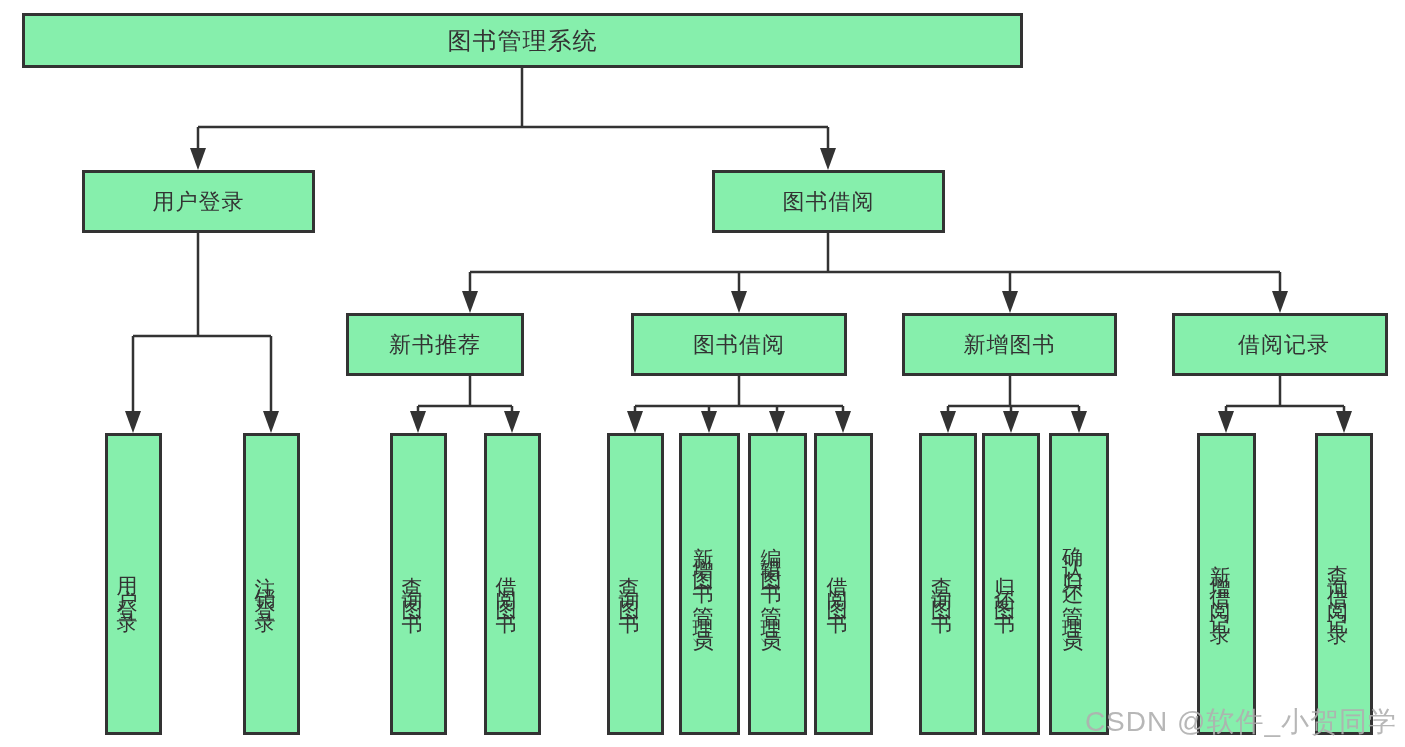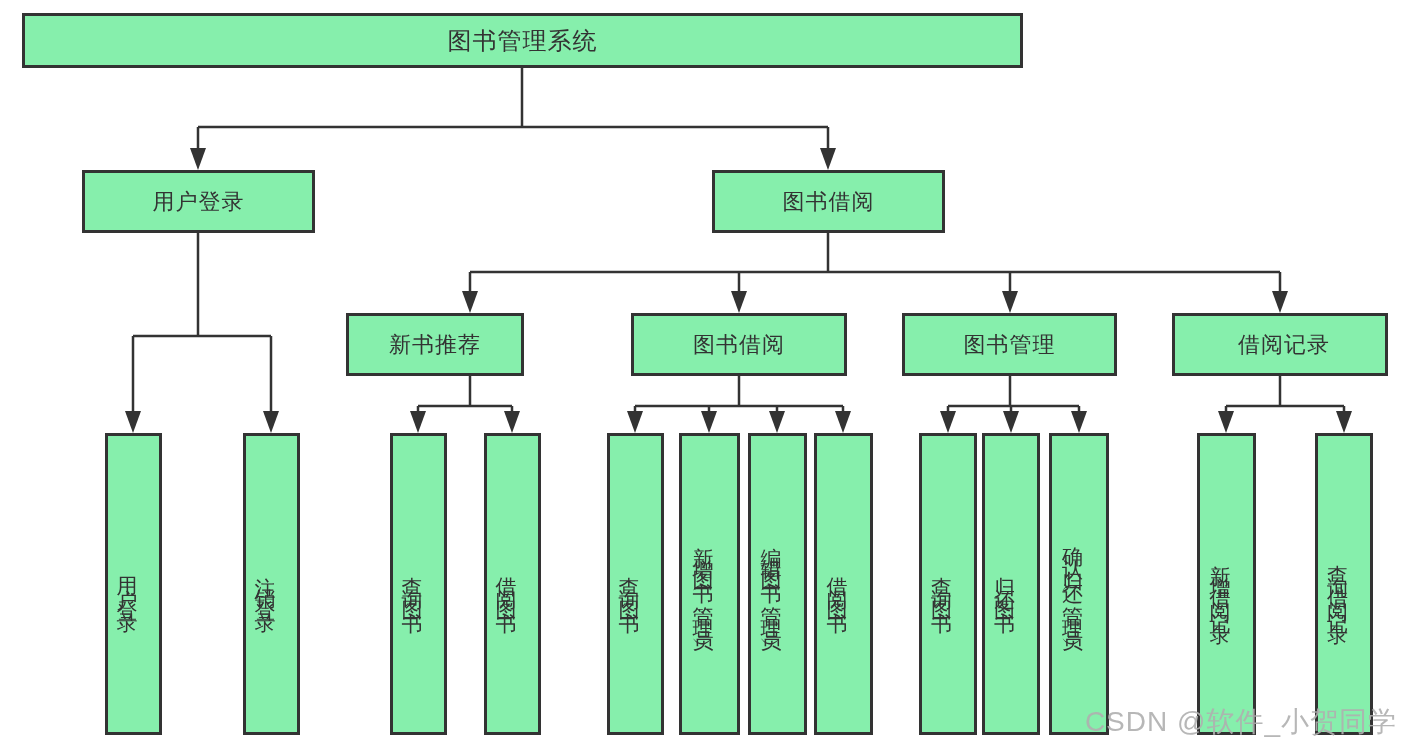--- a/index.html
+++ b/index.html
@@ -174,21 +174,21 @@
     <span>图书借阅</span>
   </div>
 
   <div class="node l3 l3a h">
     <span>新书推荐</span>
   </div>
   <div class="node l3 l3b h">
     <span>图书借阅</span>
   </div>
   <div class="node l3 l3c h">
-    <span>图书管理</span>
+    <span>新增图书</span>
   </div>
   <div class="node l3 l3d h">
     <span>借阅记录</span>
   </div>
 
   <div class="node leaf leaf1">
     <span class="vtext">用户登录</span>
   </div>
   <div class="node leaf leaf2">
     <span class="vtext">注销登录</span>

